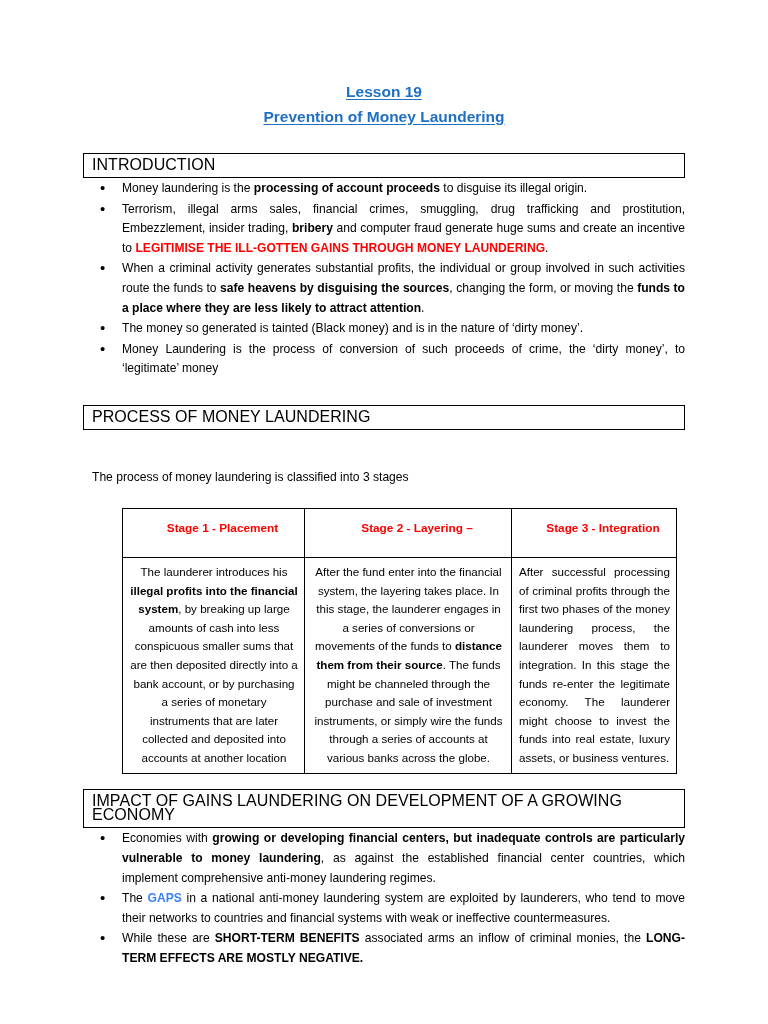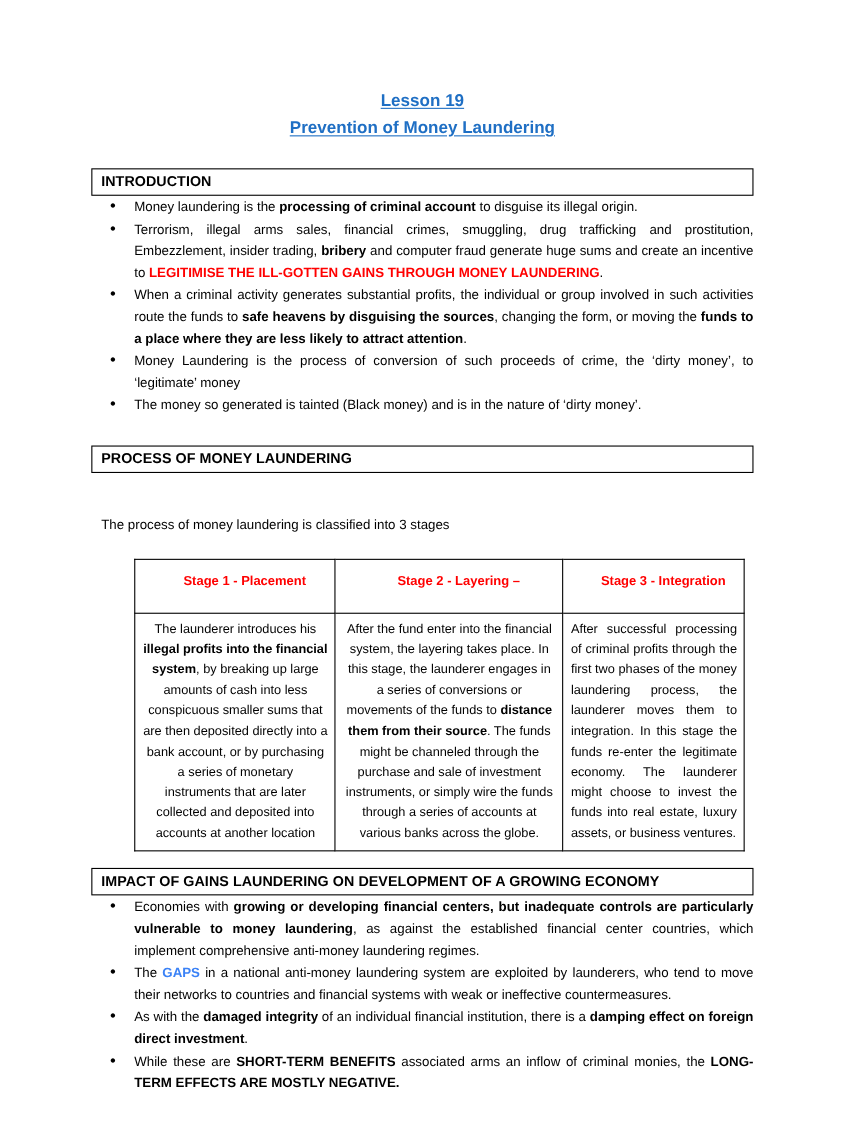--- a/index.html
+++ b/index.html
@@ -41,22 +41,22 @@
     text-decoration: underline;
     text-underline-offset: 2px;
   }
   .title-line2 { margin-top: 1px; }
 
   
   .section-bar {
     border: 1.4px solid #000000;
     box-sizing: border-box;
     padding: 4px 8px 5px 8px;
-    font-weight: bold;
-    font-size: 13px;
+    font-weight: normal;
+    font-size: 16px;
     letter-spacing: 0.05px;
     line-height: 14px;
   }
   .bar-intro   { margin-top: 24px; }
   .bar-process { margin-top: 26px; }
   .bar-impact  { margin-top: 15px; }
 
   
   ul.bullets {
     list-style: none;
@@ -128,25 +128,25 @@
   <div class="content">
 
     <div class="doc-title">
       <div class="title-line1"><span>Lesson 19</span></div>
       <div class="title-line2"><span>Prevention of Money Laundering</span></div>
     </div>
 
     <div class="section-bar bar-intro">INTRODUCTION</div>
 
     <ul class="bullets list-intro">
-      <li><span>Money laundering is the </span><span style="font-weight: bold;">processing of criminal account</span><span> to disguise its illegal origin.</span></li>
+      <li><span>Money laundering is the </span><span style="font-weight: bold;">processing of account proceeds</span><span> to disguise its illegal origin.</span></li>
       <li><span>Terrorism, illegal arms sales, financial crimes, smuggling, drug trafficking and prostitution, Embezzlement, insider trading, </span><span style="font-weight: bold;">bribery</span><span> and computer fraud generate huge sums and create an incentive to </span><span style="color: rgb(255, 0, 0); font-weight: bold;">LEGITIMISE THE ILL-GOTTEN GAINS THROUGH MONEY LAUNDERING</span><span>.</span></li>
       <li><span>When a criminal activity generates substantial profits, the individual or group involved in such activities route the funds to </span><span style="font-weight: bold;">safe heavens by disguising the sources</span><span>, changing the form, or moving the </span><span style="font-weight: bold;">funds to a place where they are less likely to attract attention</span><span>.</span></li>
+      <li><span>The money so generated is tainted (Black money) and is in the nature of ‘dirty money’.</span></li>
       <li><span>Money Laundering is the process of conversion of such proceeds of crime, the ‘dirty money’, to ‘legitimate’ money</span></li>
-      <li><span>The money so generated is tainted (Black money) and is in the nature of ‘dirty money’.</span></li>
     </ul>
 
     <div class="section-bar bar-process">PROCESS OF MONEY LAUNDERING</div>
 
     <div class="plain-line">The process of money laundering is classified into 3 stages</div>
 
     <table class="stages-table">
       <colgroup>
         <col class="col-1">
           <col class="col-2">
@@ -166,18 +166,17 @@
           <td class="cell-justify"><span>After successful processing of criminal profits through the first two phases of the money laundering process, the launderer moves them to integration. In this stage the funds re-enter the legitimate economy. The launderer might choose to invest the funds into real estate, luxury assets, or business ventures.</span></td>
         </tr>
       </tbody>
     </table>
 
     <div class="section-bar bar-impact">IMPACT OF GAINS LAUNDERING ON DEVELOPMENT OF A GROWING ECONOMY</div>
 
     <ul class="bullets list-impact">
       <li><span>Economies with </span><span style="font-weight: bold;">growing or developing financial centers, but inadequate controls are particularly vulnerable to money laundering</span><span>, as against the established financial center countries, which implement comprehensive anti-money laundering regimes.</span></li>
       <li><span>The </span><span style="color: #3b82f6; font-weight: bold;">GAPS</span><span style="font-weight: normal;"> in a national anti-money laundering system are exploited by launderers</span><span>, who tend to move their networks to countries and financial systems with weak or ineffective countermeasures.</span></li>
-      <li><span>As with the </span><span style="font-weight: bold;">damaged integrity</span><span> of an individual financial institution, there is a </span><span style="font-weight: bold;">damping effect on foreign direct investment</span><span>.</span></li>
       <li><span>While these are </span><span style="font-weight: bold;">SHORT-TERM BENEFITS</span><span> associated arms an inflow of criminal monies, the </span><span style="font-weight: bold;">LONG-TERM EFFECTS ARE MOSTLY NEGATIVE.</span></li>
     </ul>
 
   </div>
 </div>
 
 </body></html>

